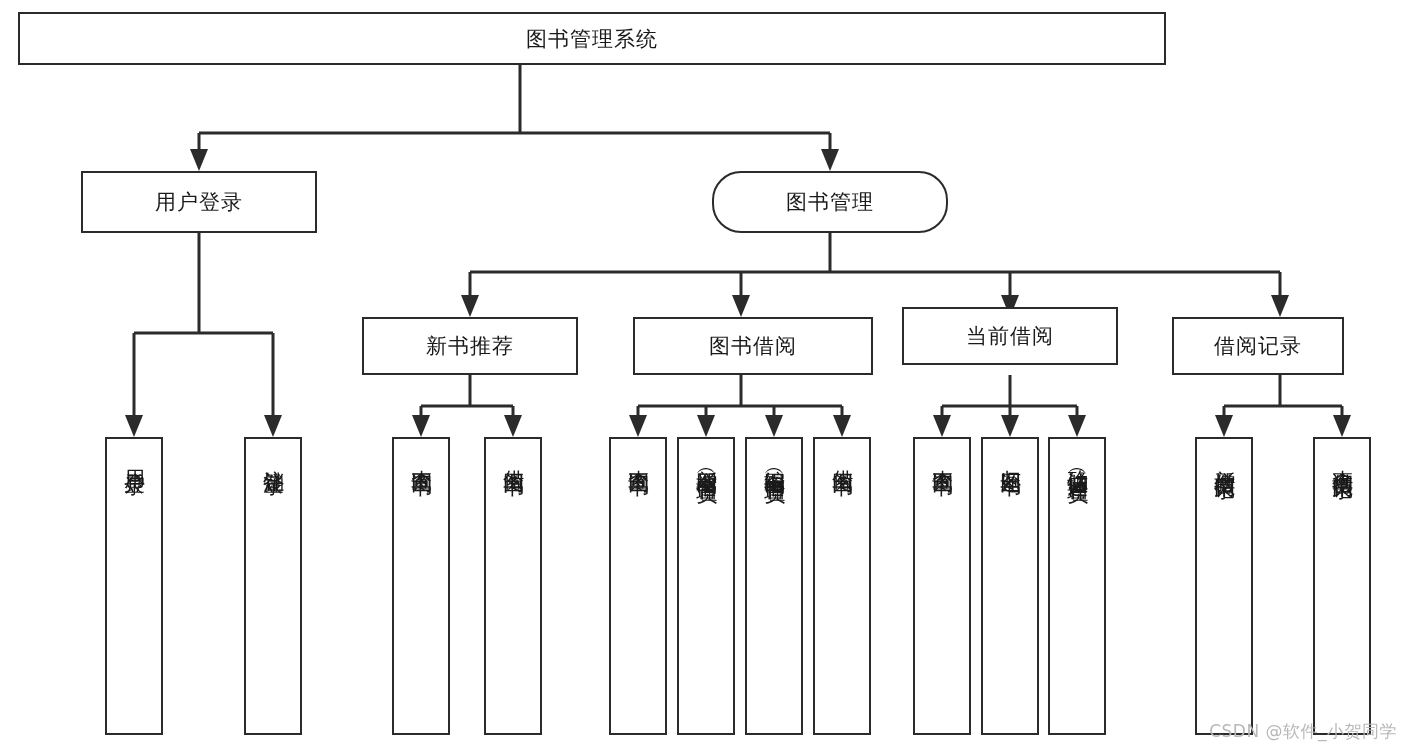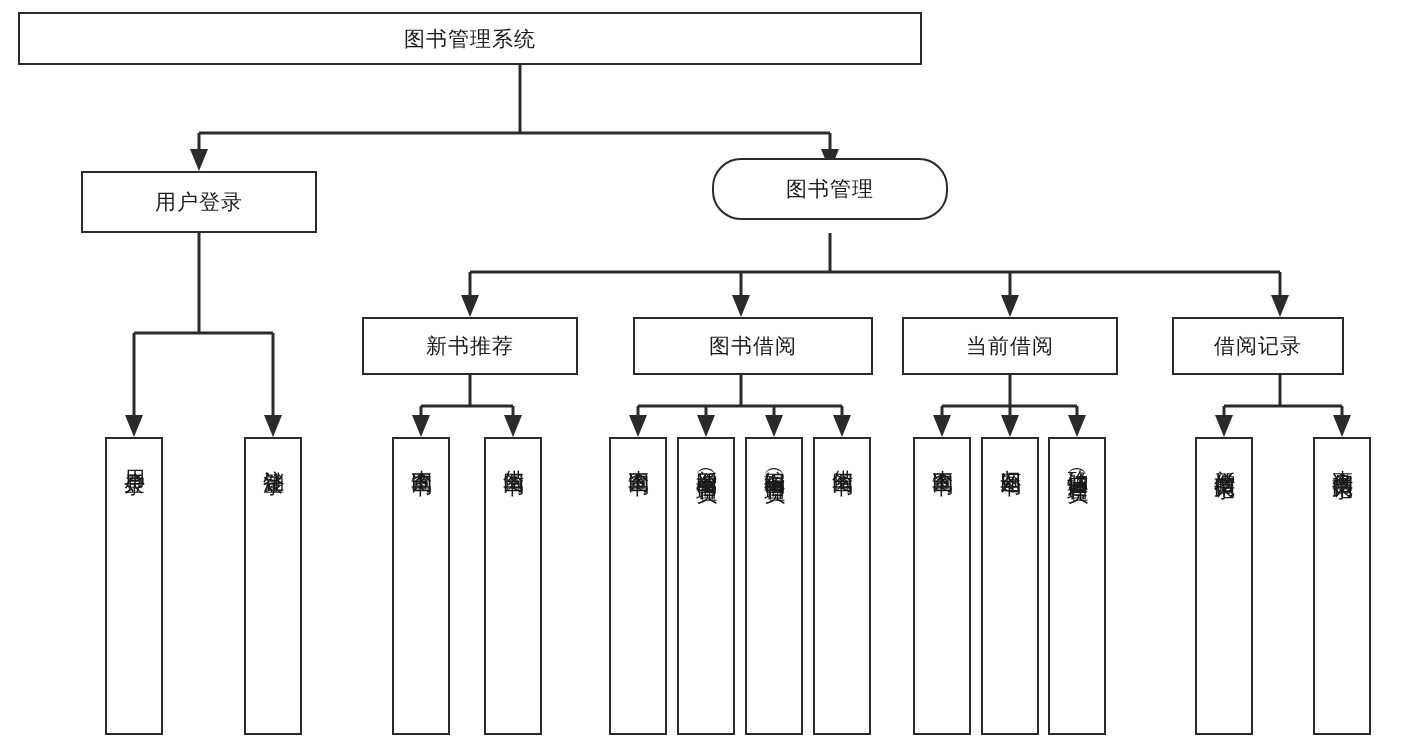--- a/index.html
+++ b/index.html
@@ -113,36 +113,36 @@
       <line x1="1077" y1="406" x2="1077" y2="417" stroke="#2b2b2b" stroke-width="3"></line>
       <polygon points="1068,415 1086,415 1077,437" fill="#2b2b2b"></polygon>
       <line x1="1280" y1="375" x2="1280" y2="406" stroke="#2b2b2b" stroke-width="3"></line>
       <line x1="1224" y1="406" x2="1342" y2="406" stroke="#2b2b2b" stroke-width="3"></line>
       <line x1="1224" y1="406" x2="1224" y2="417" stroke="#2b2b2b" stroke-width="3"></line>
       <polygon points="1215,415 1233,415 1224,437" fill="#2b2b2b"></polygon>
       <line x1="1342" y1="406" x2="1342" y2="417" stroke="#2b2b2b" stroke-width="3"></line>
       <polygon points="1333,415 1351,415 1342,437" fill="#2b2b2b"></polygon>
     </svg>
   <div id="nodes">
-      <div class="node h" style="left: 18px; top: 12px; width: 904px; height: 53px;">
+      <div class="node h" style="left: 18px; top: 12px; width: 1148px; height: 53px;">
         <span class="hlabel">图书管理系统</span>
       </div>
       <div class="node h" style="left: 81px; top: 171px; width: 236px; height: 62px;">
         <span class="hlabel">用户登录</span>
       </div>
-      <div class="node h" style="left: 712px; top: 158px; width: 236px; height: 62px; border-radius: 29px;">
+      <div class="node h" style="left: 712px; top: 171px; width: 236px; height: 62px; border-radius: 29px;">
         <span class="hlabel">图书管理</span>
       </div>
       <div class="node h" style="left: 362px; top: 317px; width: 216px; height: 58px; text-align: right;">
         <span class="hlabel">新书推荐</span>
       </div>
       <div class="node h" style="left: 633px; top: 317px; width: 240px; height: 58px;">
         <span class="hlabel">图书借阅</span>
       </div>
-      <div class="node h" style="left: 902px; top: 317px; width: 216px; height: 58px;">
+      <div class="node h" style="left: 902px; top: 307px; width: 216px; height: 58px;">
         <span class="hlabel">当前借阅</span>
       </div>
       <div class="node h" style="left: 1172px; top: 317px; width: 172px; height: 58px;">
         <span class="hlabel">借阅记录</span>
       </div>
       <div class="node v" style="left: 105px; top: 437px; width: 58px; height: 298px;">
         <span class="vlabel">用户登录</span>
       </div>
       <div class="node v" style="left: 244px; top: 437px; width: 58px; height: 298px;">
         <span class="vlabel">注销登录</span>
@@ -174,13 +174,14 @@
       <div class="node v" style="left: 1048px; top: 437px; width: 58px; height: 298px;">
         <span class="vlabel">确认归还（管理员）</span>
       </div>
       <div class="node v" style="left: 1195px; top: 437px; width: 58px; height: 298px;">
         <span class="vlabel">新增借阅记录</span>
       </div>
       <div class="node v" style="left: 1313px; top: 437px; width: 58px; height: 298px;">
         <span class="vlabel">查询借阅记录</span>
       </div>
     </div>
+  <div class="watermark">CSDN @软件_小贺同学</div>
 </div>
 
 </body></html>

